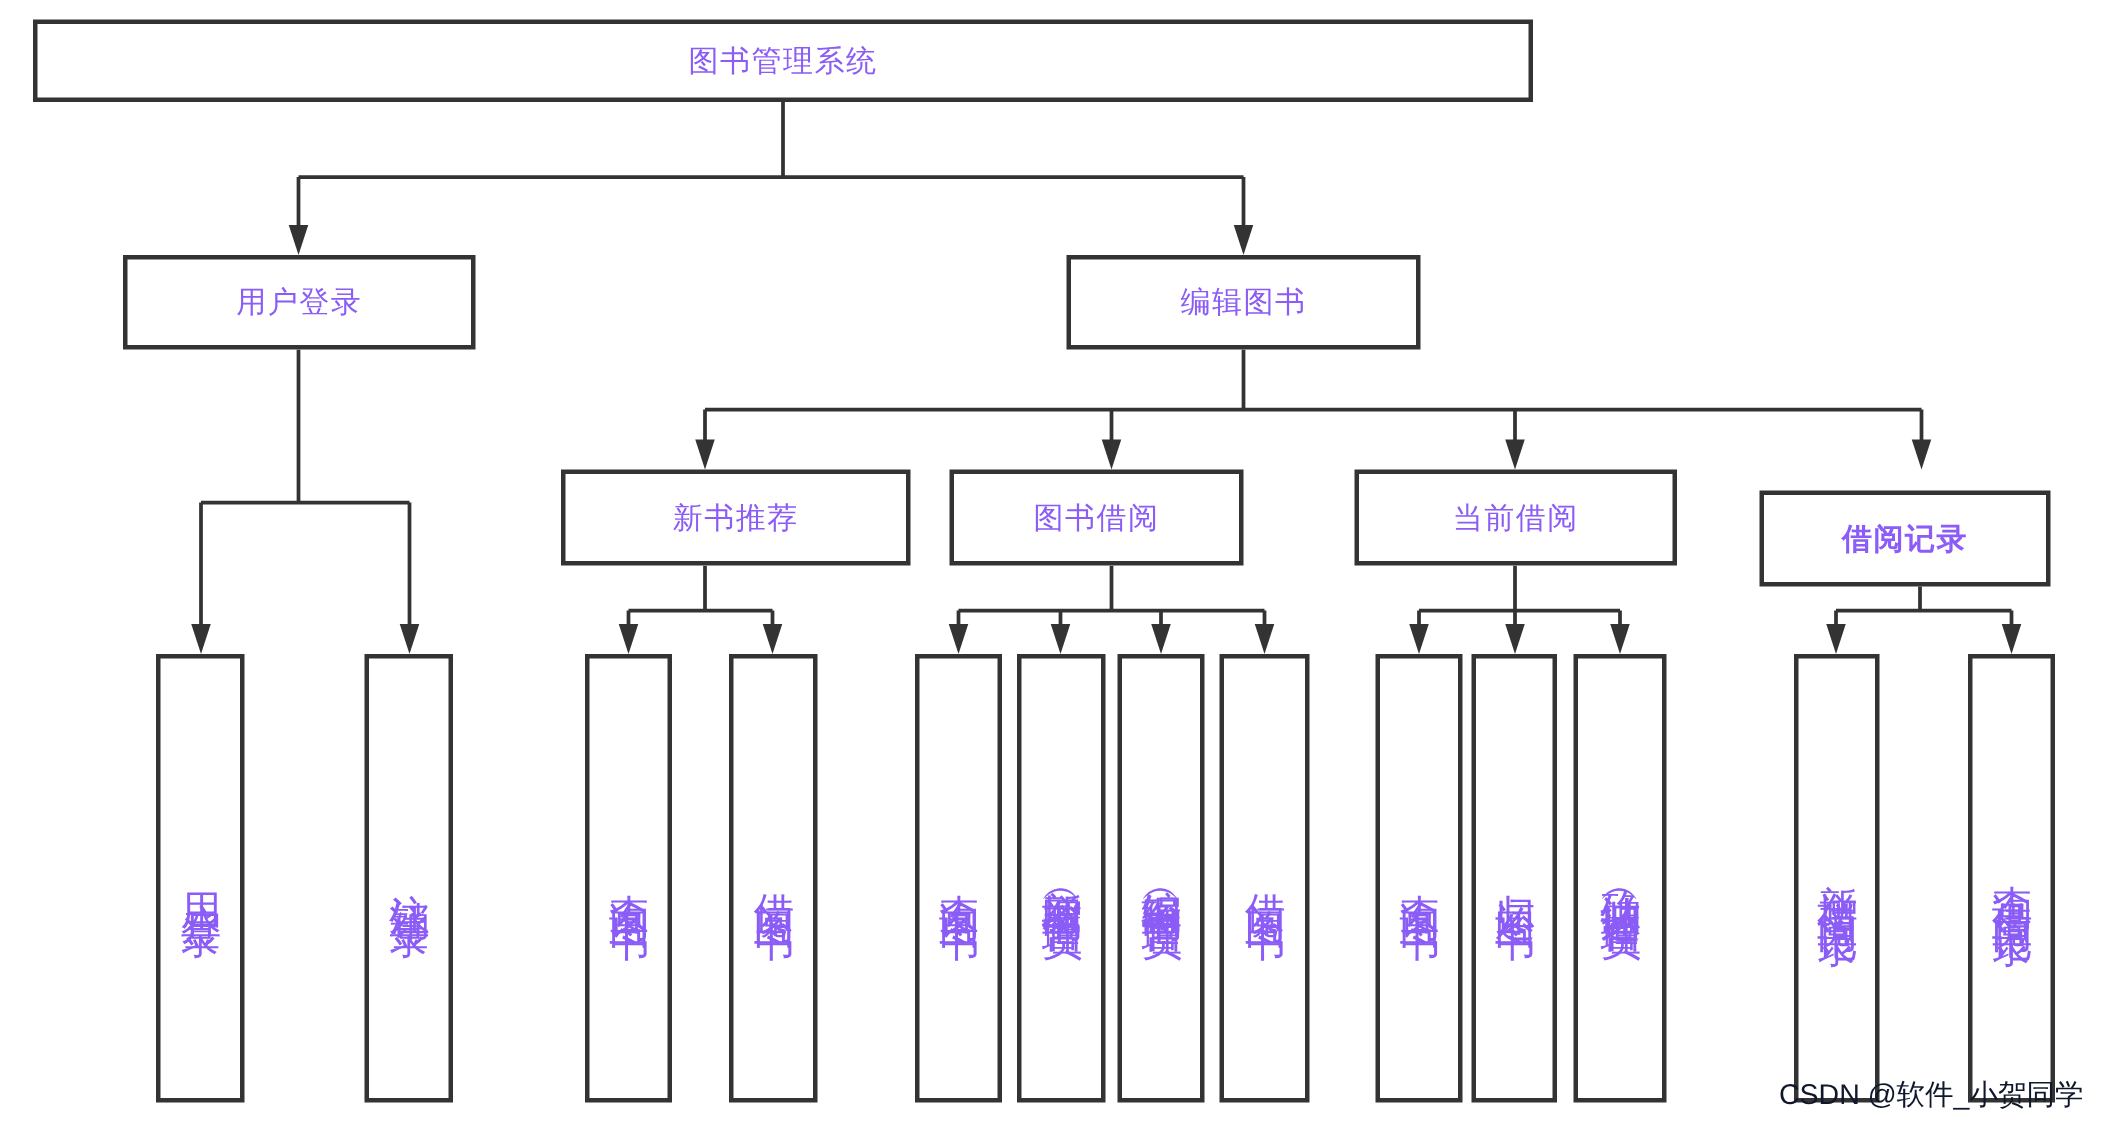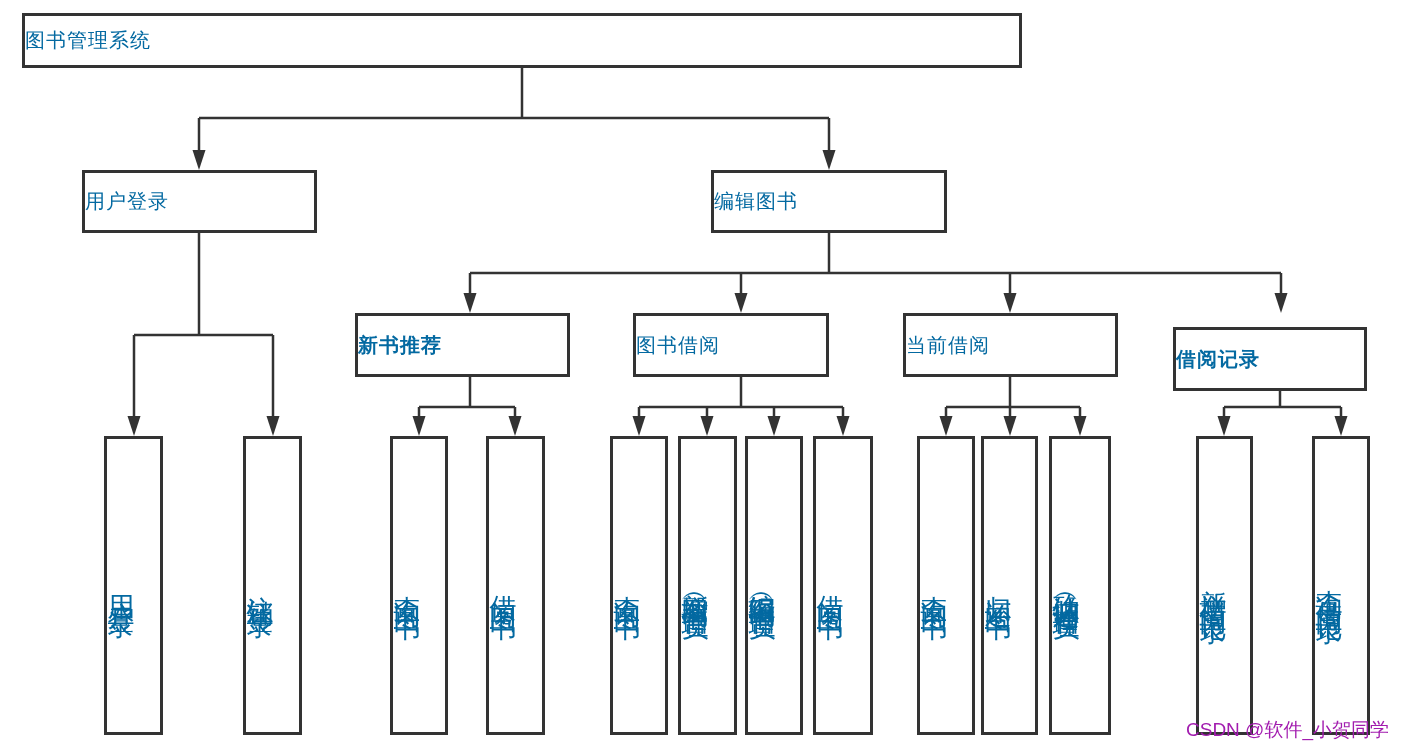--- a/index.html
+++ b/index.html
@@ -22,22 +22,22 @@
     width: 1405px;
     height: 747px;
   }
   .node {
     position: absolute;
     box-sizing: border-box;
     border: 3px solid #333333;
     background: #ffffff;
     display: flex;
     align-items: center;
-    justify-content: flex-start;
-    color: #0369a1;
+    justify-content: center;
+    color: #8b5cf6;
   }
   .hbox span {
     font-size: 20px;
     letter-spacing: 1px;
     white-space: nowrap;
   }
   .vbox span {
     writing-mode: vertical-rl;
     text-orientation: mixed;
     font-size: 27px;
@@ -46,21 +46,21 @@
     white-space: nowrap;
   }
   .vbox.tight span {
     letter-spacing: 3px;
   }
   .watermark {
     position: absolute;
     left: 1186px;
     top: 717px;
     font-size: 19px;
-    color: #a21caf;
+    color: #0f172a;
     white-space: nowrap;
     z-index: 5;
   }
 </style>
 </head>
 <body>
 
 <div class="canvas">
 
   <svg class="connectors" viewBox="0 0 1405 747" xmlns="http://www.w3.org/2000/svg">
@@ -133,21 +133,21 @@
     <span>图书管理系统</span>
   </div>
 
   <div class="node hbox" style="left:82px; top:170px; width:235px; height:63px;">
     <span>用户登录</span>
   </div>
   <div class="node hbox" style="left:711px; top:170px; width:236px; height:63px;">
     <span>编辑图书</span>
   </div>
 
-  <div class="node hbox" style="left:355px; top:313px; width:215px; height:64px;font-weight:bold;">
+  <div class="node hbox" style="left:374px; top:313px; width:233px; height:64px;">
     <span>新书推荐</span>
   </div>
   <div class="node hbox" style="left:633px; top:313px; width:196px; height:64px;">
     <span>图书借阅</span>
   </div>
   <div class="node hbox" style="left:903px; top:313px; width:215px; height:64px;">
     <span>当前借阅</span>
   </div>
   <div class="node hbox" style="left:1173px; top:327px; width:194px; height:64px;font-weight:bold;">
     <span>借阅记录</span>

